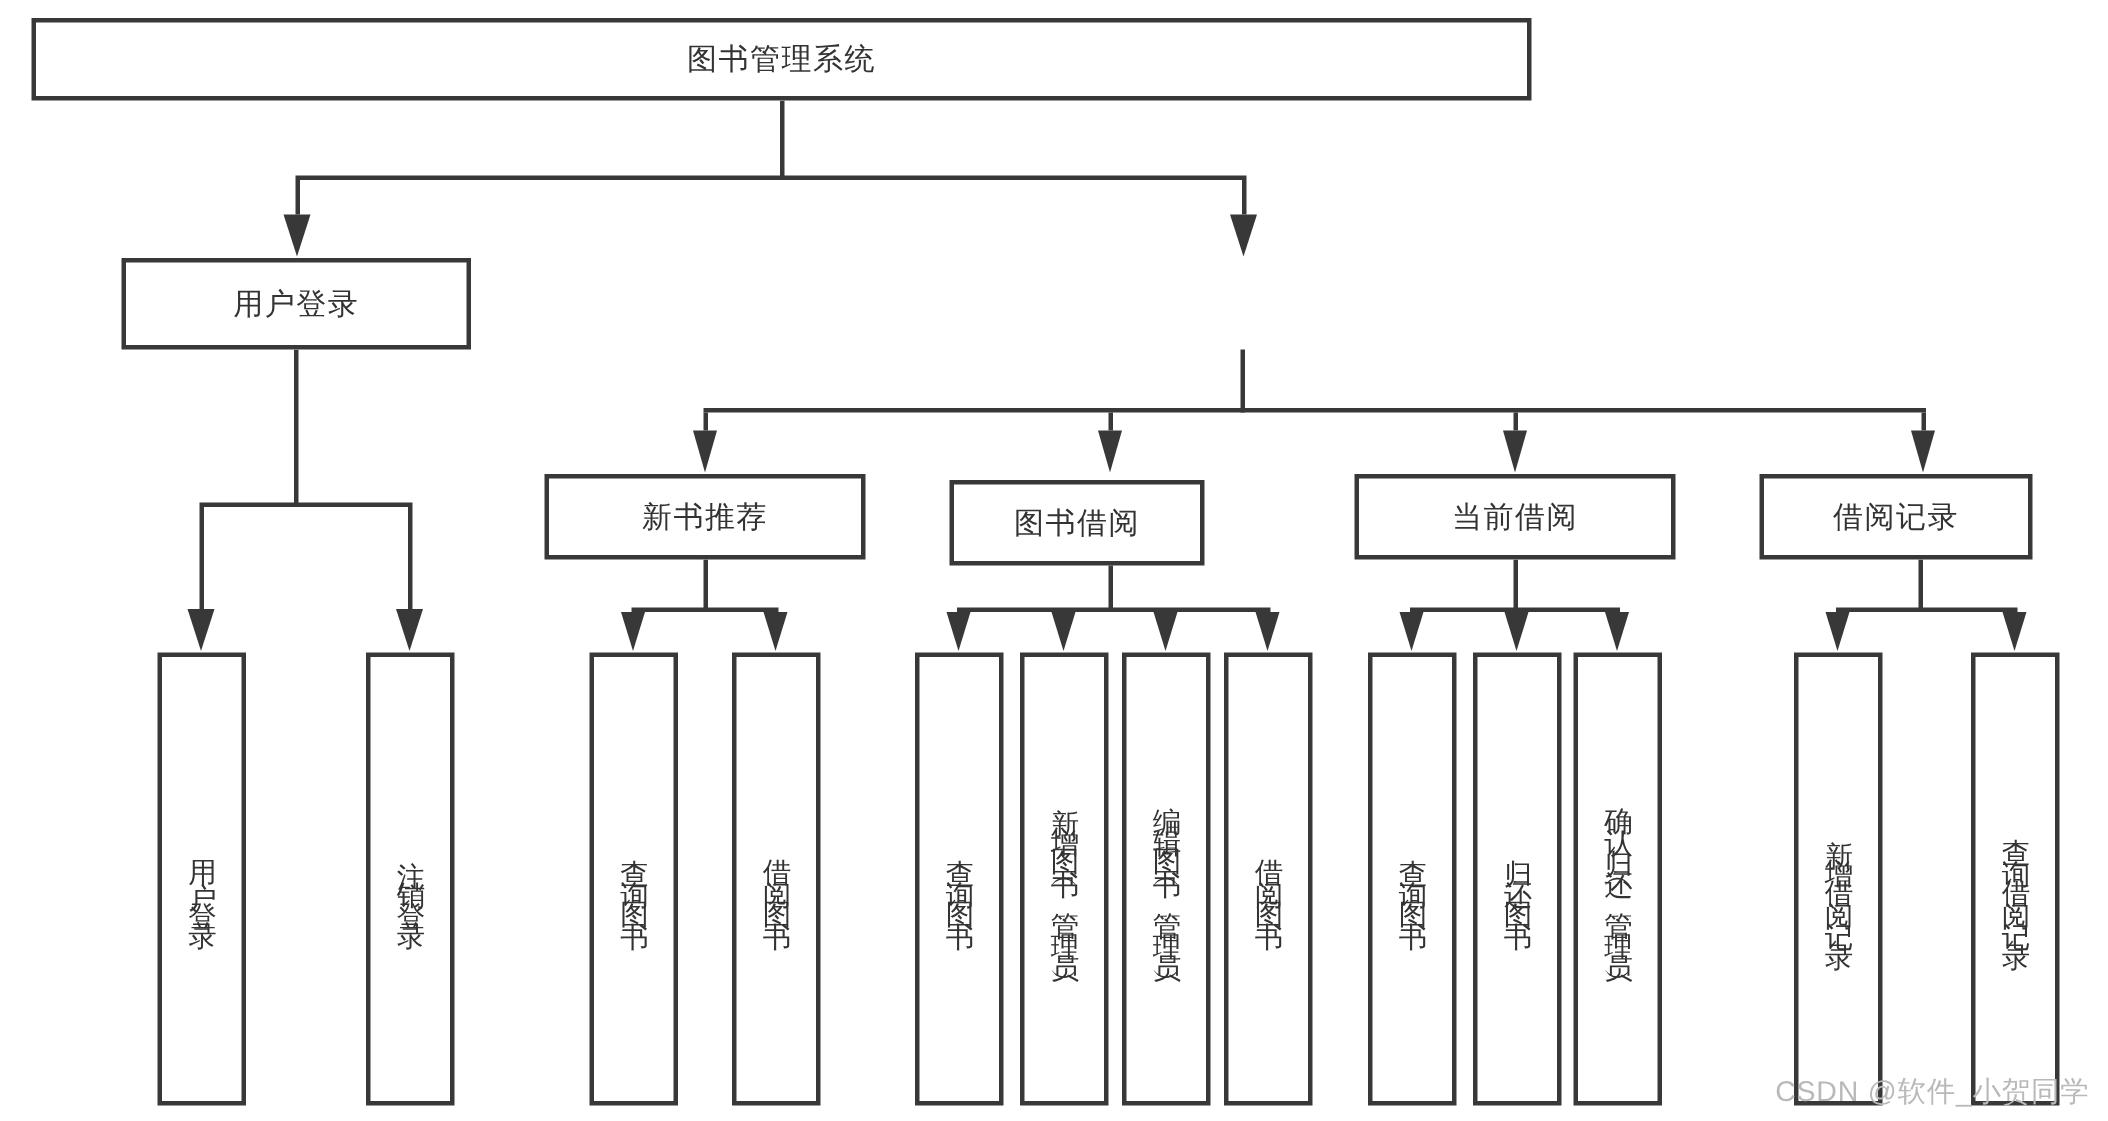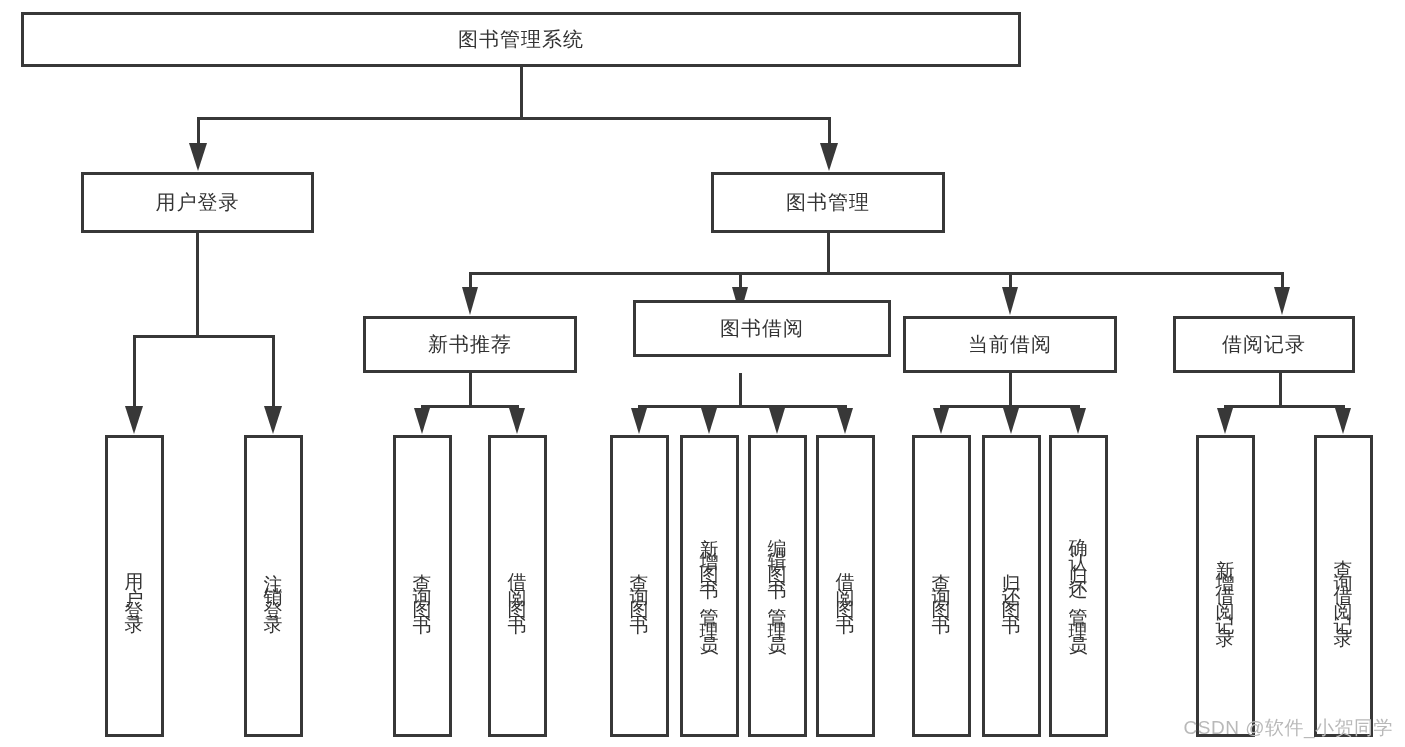--- a/index.html
+++ b/index.html
@@ -66,28 +66,25 @@
 
 <div class="canvas">
 
   <div class="node" style="left:21px; top:12px; width:1000px; height:55px;">
     <span>图书管理系统</span>
   </div>
 
   <div class="node" style="left:81px; top:172px; width:233px; height:61px;">
     <span>用户登录</span>
   </div>
-  <div class="node" style="left:711px; top:172px; width:234px; height:61px;">
-    <span>图书管理</span>
-  </div>
 
   <div class="node" style="left:363px; top:316px; width:214px; height:57px;align-items:center;">
     <span>新书推荐</span>
   </div>
-  <div class="node" style="left:633px; top:300px; width:258px; height:57px;">
+  <div class="node" style="left:633px; top:320px; width:170px; height:57px;">
     <span>图书借阅</span>
   </div>
   <div class="node" style="left:903px; top:316px; width:214px; height:57px;">
     <span>当前借阅</span>
   </div>
   <div class="node" style="left:1173px; top:316px; width:182px; height:57px;">
     <span>借阅记录</span>
   </div>
 
   <div class="node leaf" style="left:105px; top:435px; width:59px; height:302px;">

